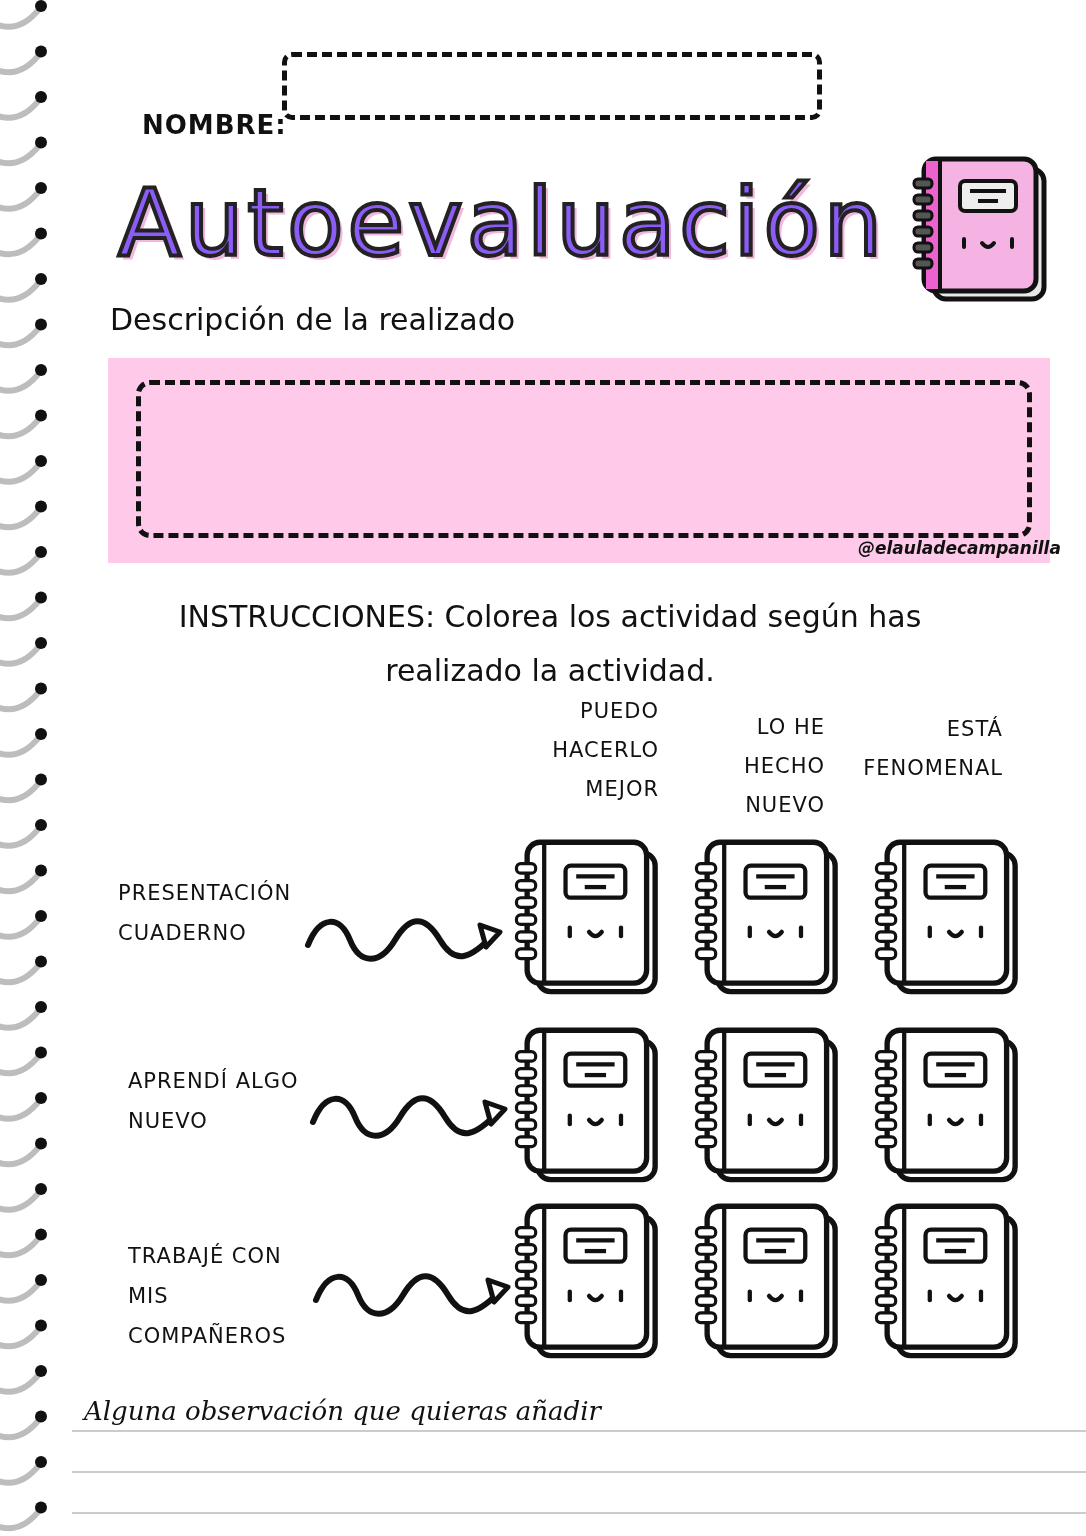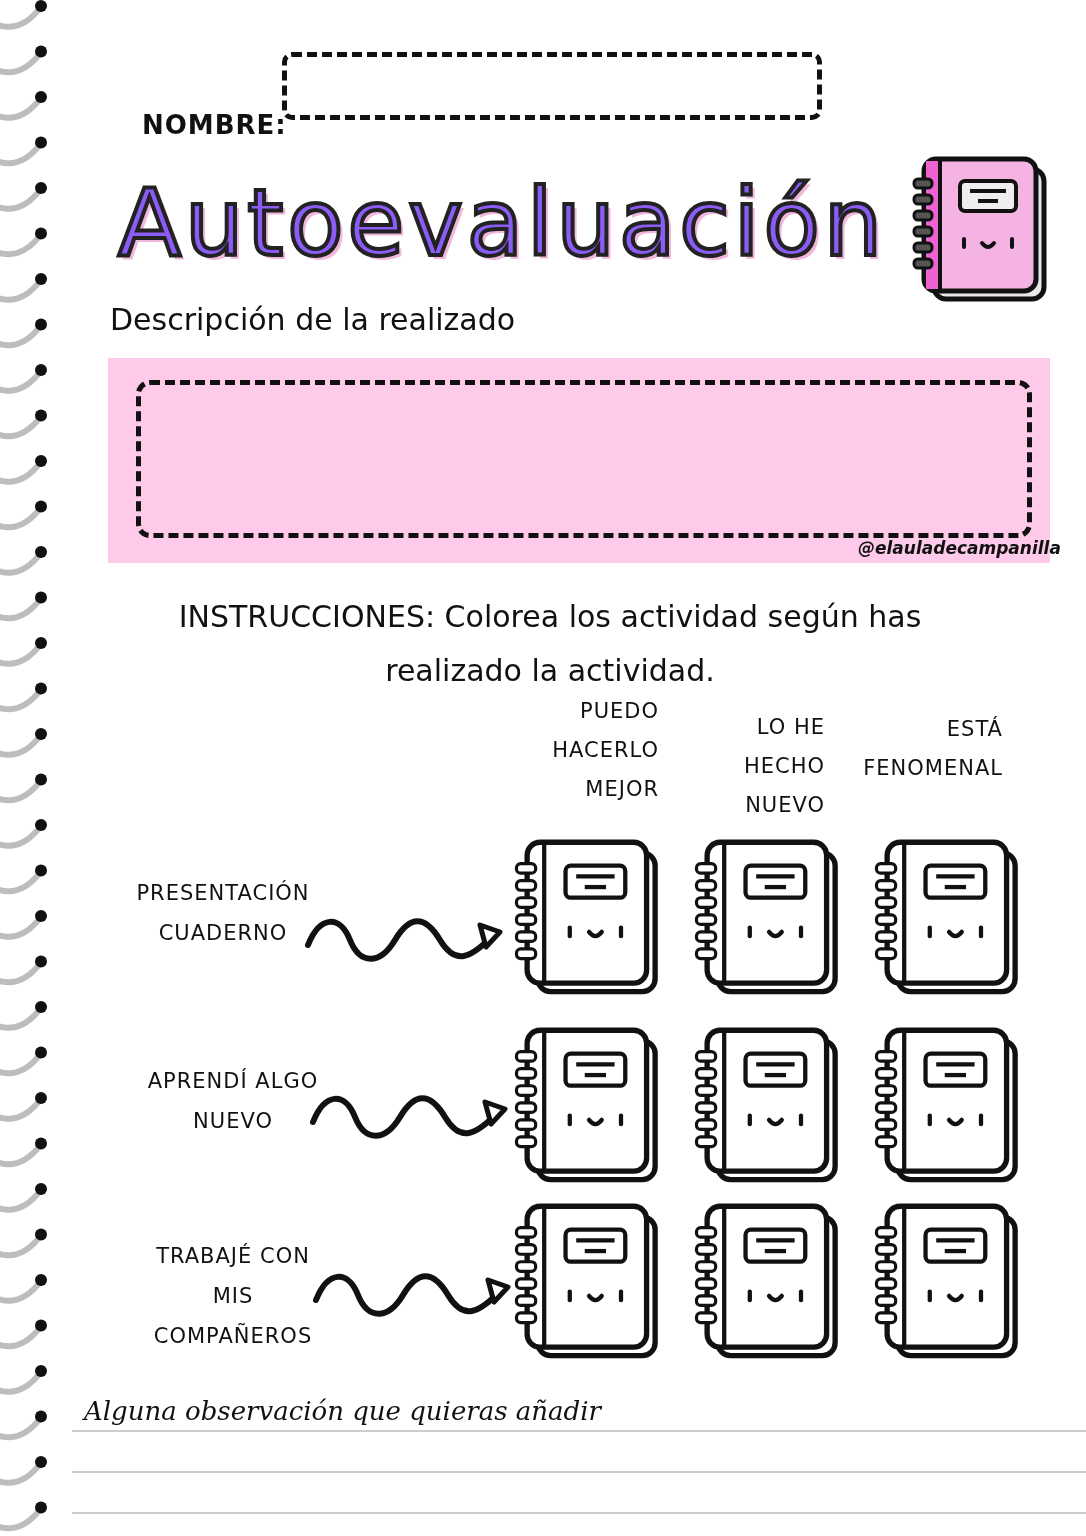--- a/index.html
+++ b/index.html
@@ -8,21 +8,21 @@
   .abs{position:absolute;}
   .name-label{left:142px;top:70px;font-size:26px;font-weight:bold;letter-spacing:1px;margin-top:40px;}
   .name-box{left:282px;top:52px;width:540px;height:68px;border:5px dashed #111;border-radius:10px;box-sizing:border-box;}
   .title{left:118px;top:170px;font-size:92px;font-family:"DejaVu Sans",sans-serif;color:#8b5cf6;-webkit-text-stroke:4px #222;text-shadow:4px 4px 0 #f2b7dc;letter-spacing:4px;font-weight:normal;}
   .desc-label{left:110px;top:302px;font-size:30px;}
   .pink-panel{left:108px;top:358px;width:942px;height:205px;background:#ffcaea;}
   .desc-box{left:136px;top:380px;width:896px;height:158px;border:5px dashed #111;border-radius:14px;box-sizing:border-box;}
   .credit{left:858px;top:538px;font-size:17px;font-style:italic;font-weight:bold;}
   .instr{left:100px;top:590px;width:900px;text-align:center;font-size:30px;line-height:54px;}
   .col-head{font-size:21px;text-align:right;line-height:39px;letter-spacing:1px;width:150px;}
-  .row-label{font-size:21px;text-align:center;line-height:40px;letter-spacing:1px;width:210px;}
+  .row-label{font-size:21px;line-height:40px;letter-spacing:1px;width:210px;}
   .notebook{width:150px;height:160px;}
   .obs{left:84px;top:1396px;font-size:26px;font-family:"DejaVu Serif",serif;font-style:italic;text-align:right;}
   .line{left:72px;height:2px;width:1014px;background:#ccc;}
 </style>
 </head>
 <body>
 
 <svg class="spiral" viewBox="0 0 60 1536">
   <defs>
     <g id="ring">

